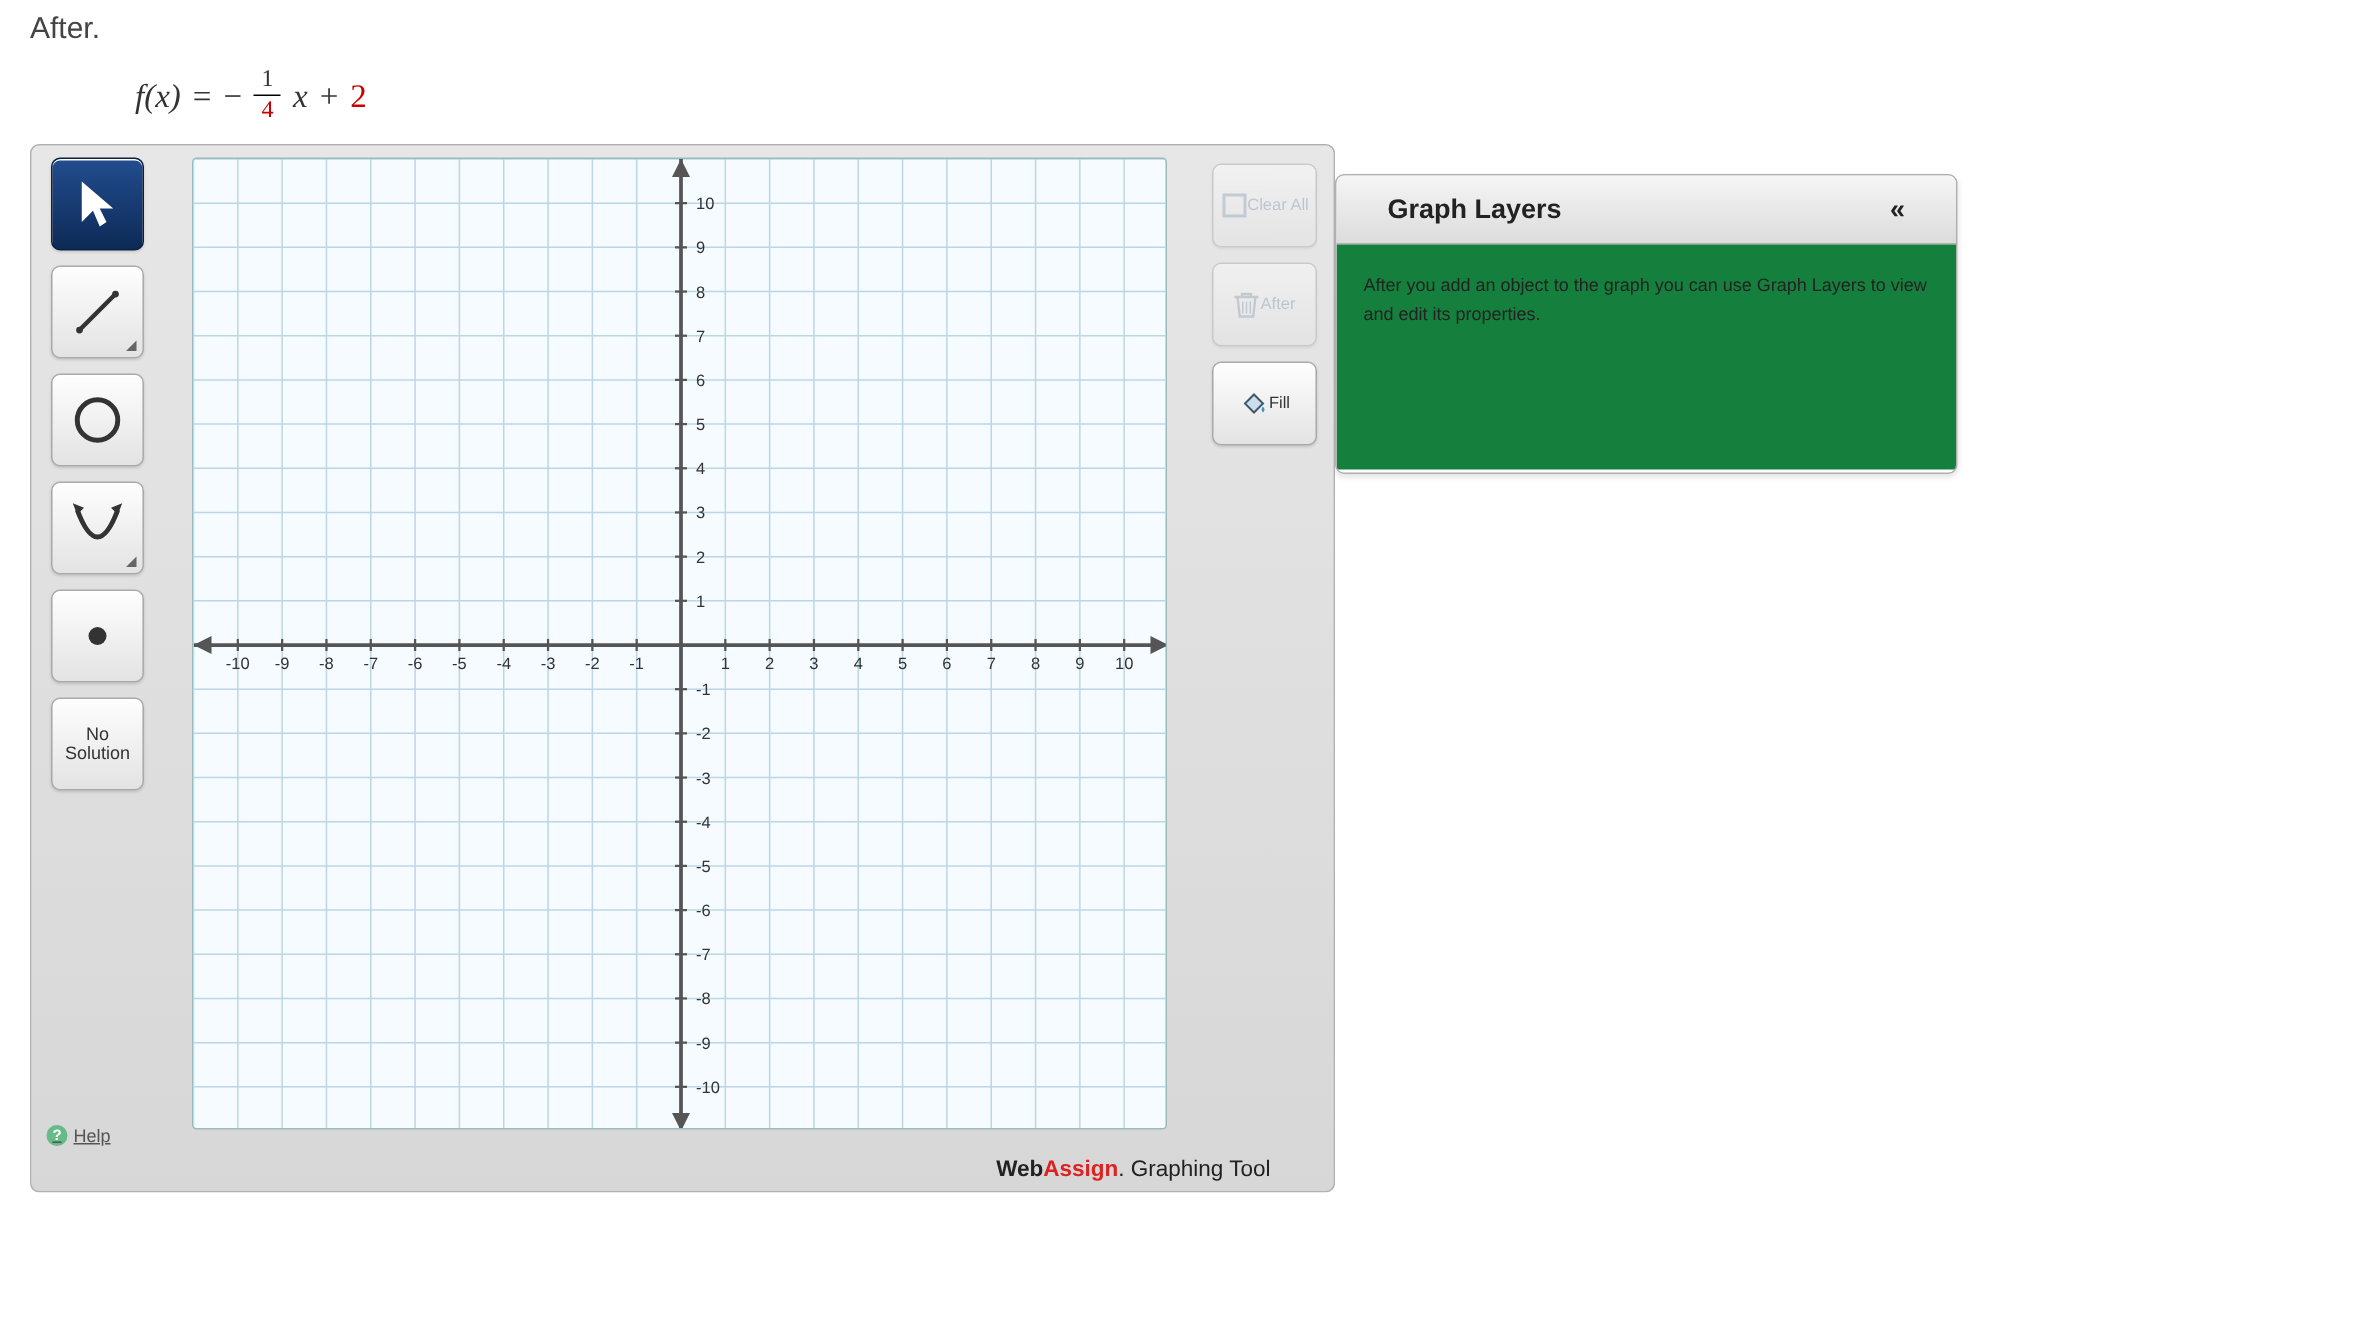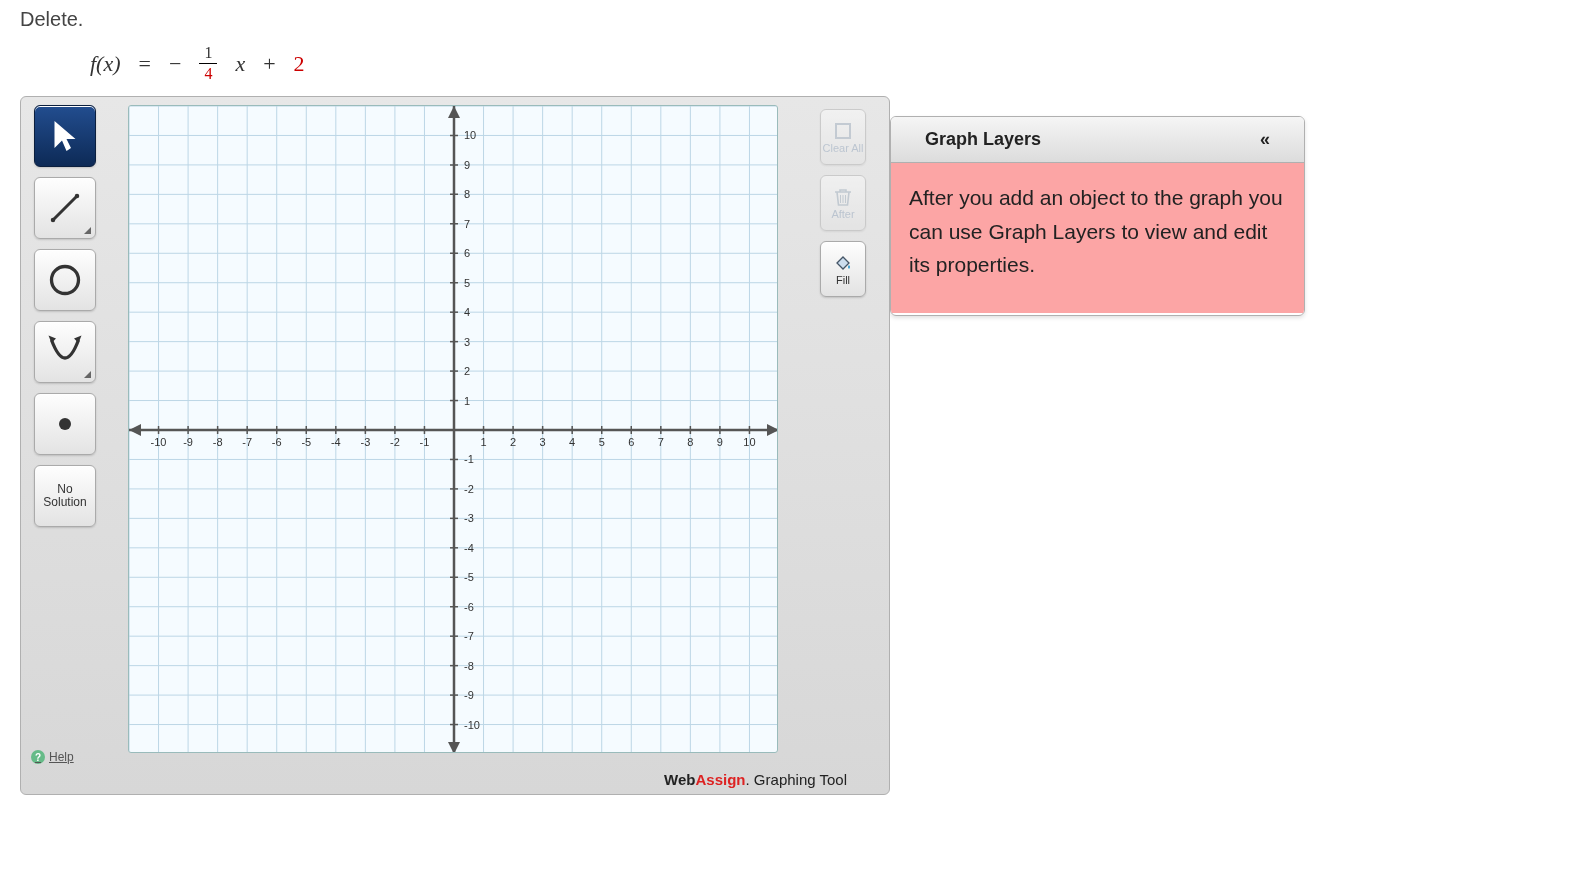--- a/index.html
+++ b/index.html
@@ -4,21 +4,21 @@
 <style>
   * { box-sizing: border-box; margin: 0; padding: 0; }
   body {
     font-family: Verdana, Arial, sans-serif;
     background: #fff;
     padding: 8px 0 0 20px;
     font-size: 14px;
     color: #333;
   }
   .question-title { font-size: 20px; color: #444; margin-bottom: 14px; }
-  .formula-wrap { margin-left: 70px; margin-bottom: 14px; font-family: "Times New Roman", serif; font-size: 22px; font-style: italic; display: flex; align-items: center; gap: 18px; }
+  .formula-wrap { margin-left: 70px; margin-bottom: 14px; font-family: "Times New Roman", serif; font-size: 22px; font-style: italic; display: flex; align-items: center; gap: 8px; }
   .frac { display: inline-flex; flex-direction: column; align-items: center; font-style: normal; line-height: 1; }
   .frac .num { font-size: 16px; }
   .frac .den { font-size: 16px; color: #c00; }
   .frac-line { width: 18px; border-top: 1.5px solid #000; margin: 2px 0; }
   .plus2 { color: #c00; font-style: normal;}
   .tool-row { display: flex; align-items: flex-start; gap: 0; }
   .graph-frame {
     width: 870px;
     background: linear-gradient(#e7e7e7,#d7d7d7);
     border: 1px solid #b0b0b0;
@@ -41,24 +41,24 @@
     background: linear-gradient(#224d8f,#0d2a56);
     border-color: #0b1f3e;
   }
   .tool-btn svg { width: 36px; height: 36px; }
   .tool-btn .corner { position: absolute; right: 4px; bottom: 4px; width: 0; height: 0; border-left: 7px solid transparent; border-bottom: 7px solid #666; }
   .no-sol { font-size: 12px; line-height: 1.1; }
   .plot-wrap { flex: 1; display:flex; justify-content:center; }
   .plot-box { width: 650px; height: 648px; background: #f5fbff; border: 1px solid #9bb; border-radius: 3px; overflow:hidden; }
   .action-col { width: 76px; display:flex; flex-direction:column; align-items:center; gap:10px; padding-top:4px;}
   .action-btn {
-    width: 46px; height: 56px;
+    width: 70px; height: 56px;
     background: linear-gradient(#fefefe,#e3e3e3);
     border: 1px solid #aaa; border-radius: 6px;
-    display:flex; flex-direction:column; align-items:center; justify-content:center;
+    display:flex; flex-direction:row; align-items:center; justify-content:center;
     font-size: 11px; color:#555; cursor:pointer;
     box-shadow: inset 0 1px 0 #fff, 0 1px 2px rgba(0,0,0,.15);
   }
   .action-btn.disabled { opacity: .45; cursor: default; color:#8a9fb8;}
   .action-btn .ic { height: 22px; display:flex; align-items:center; justify-content:center; }
   .help-link { position:absolute; left:10px; bottom:30px; font-size:12px; color:#555; text-decoration:underline; display:flex; align-items:center; gap:4px;}
   .help-icon { width:14px; height:14px; background:#6b8; border-radius:50%; color:#fff; font-size:10px; display:inline-flex; align-items:center; justify-content:center; font-weight:bold;}
   .footer-brand { text-align:right; padding: 18px 34px 2px 0; font-size: 15px; }
   .footer-brand .web { font-weight:bold; color:#222;}
   .footer-brand .assign { font-weight:bold; color:#d22;}
@@ -70,27 +70,27 @@
     align-self: flex-start;
     margin-top: 20px;
     height: 200px;
   }
   .layers-head {
     background: linear-gradient(#f5f5f5,#dcdcdc);
     padding: 12px 34px; font-weight:bold; font-size:18px; color:#222;
     border-bottom: 1px solid #b0b0b0; display:flex; justify-content:space-between; align-items:center;
   }
   .collapse-ic { font-size:18px; font-weight:bold; color:#222;}
-  .layers-body { background: #fca5a5; padding: 18px; font-size: 21px; color:#222; line-height:1.6; height: calc(100% - 48px);}
+  .layers-body { background: #15803d; padding: 18px; font-size: 12px; color:#222; line-height:1.6; height: calc(100% - 48px);}
   .axis-label { font: 11px Arial; fill:#333; }
 </style>
 </head>
 <body>
 
-<div class="question-title">Delete.</div>
+<div class="question-title">After.</div>
 
 <div class="formula-wrap">
   <span>f(x)</span>
   <span style="font-style:normal"> = </span>
   <span style="font-style:normal">− </span>
   <span class="frac">
     <span class="num">1</span>
     <span class="frac-line"></span>
     <span class="den">4</span>
   </span>

